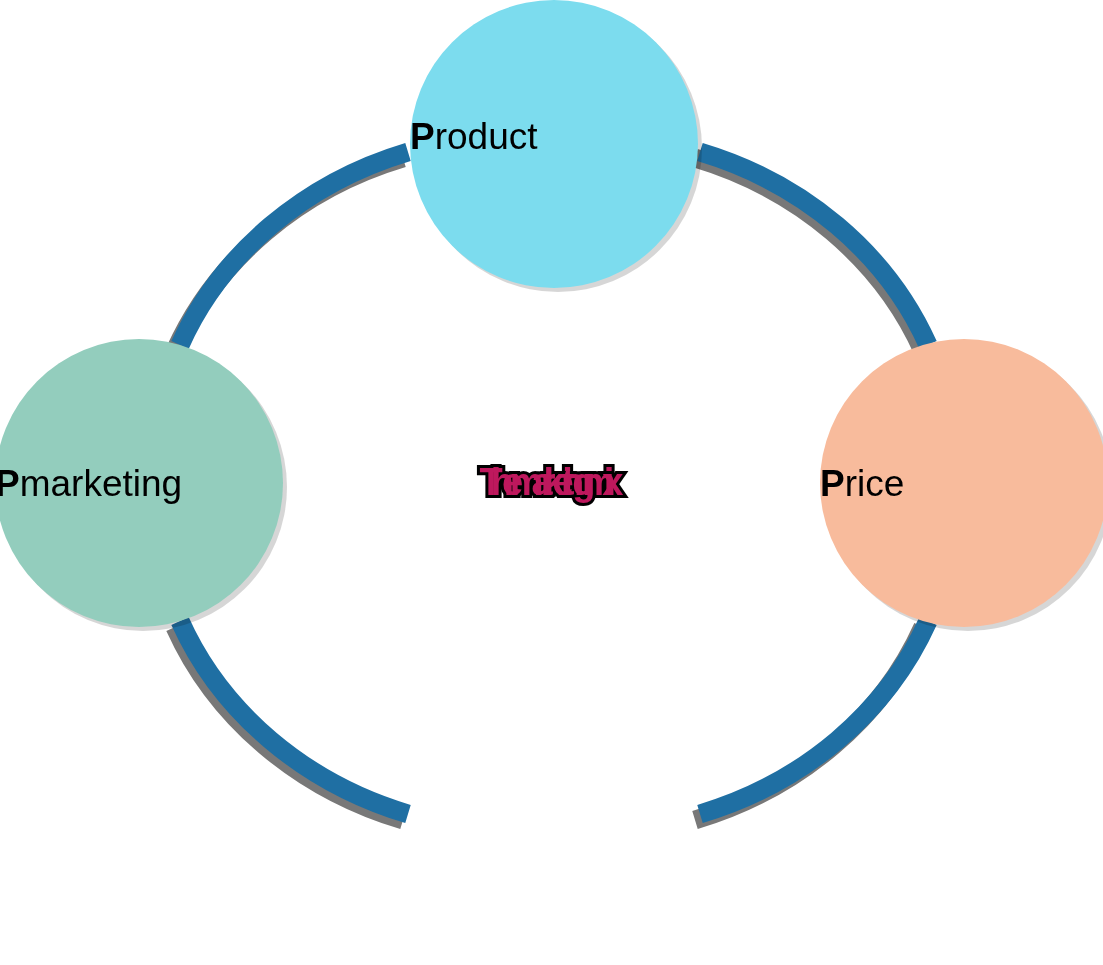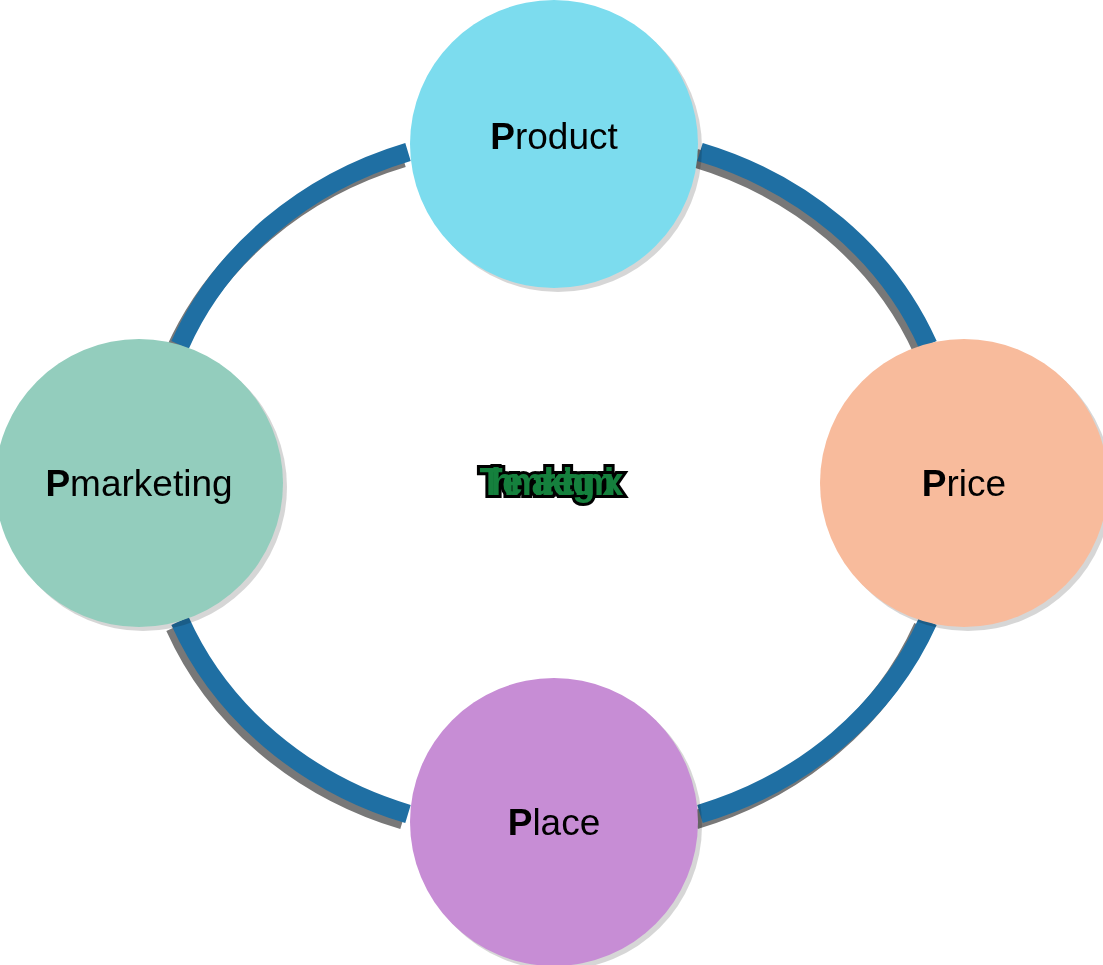--- a/index.html
+++ b/index.html
@@ -24,21 +24,21 @@
     top: 0;
     width: 1103px;
     height: 965px;
     pointer-events: none;
   }
   .node-circle {
     position: absolute;
     border-radius: 50%;
     display: flex;
     align-items: center;
-    justify-content: center;
+    justify-content: flex-start;
     box-shadow: 4px 4px 0 0 rgba(0,0,0,0.16);
   }
   .node-label {
     font-family: "Liberation Sans", sans-serif;
     font-size: 37px;
     font-weight: 400;
     color: #000000;
     letter-spacing: 0px;
     white-space: nowrap;
     line-height: 1;
@@ -90,21 +90,21 @@
     height: 965px;
     display: flex;
     align-items: center;
     justify-content: center;
     pointer-events: none;
   }
   #center-title-text {
     font-family: "Liberation Sans", sans-serif;
     font-size: 38px;
     font-weight: 700;
-    color: #15803d;
+    color: #be185d;
     white-space: nowrap;
     letter-spacing: -12px;
     -webkit-text-stroke: 6px #000000;
     paint-order: stroke fill;
     transform: translateX(-6px);
   }
 </style>
 </head>
 <body>
 
@@ -130,25 +130,20 @@
       <span class="lead">P</span><span class="rest">roduct</span>
     </span>
   </div>
 
   <div id="node-price" class="node-circle" style="background: rgb(248, 187, 156); width: 288px; height: 288px; left: 820px; top: 339px;">
     <span class="node-label">
       <span class="lead">P</span><span class="rest">rice</span>
     </span>
   </div>
 
-  <div id="node-place" class="node-circle" style="background: rgb(199, 141, 213); width: 288px; height: 288px; left: 410px; top: 678px;">
-    <span class="node-label">
-      <span class="lead">P</span><span class="rest">lace</span>
-    </span>
-  </div>
 
   <div id="node-promotion" class="node-circle" style="background: rgb(147, 205, 189); width: 288px; height: 288px; left: -5px; top: 339px;">
     <span class="node-label">
       <span class="lead">P</span><span class="rest">marketing</span>
     </span>
   </div>
 
   <div id="center-title">
     <span id="center-title-text">The marketing mix</span>
   </div>

